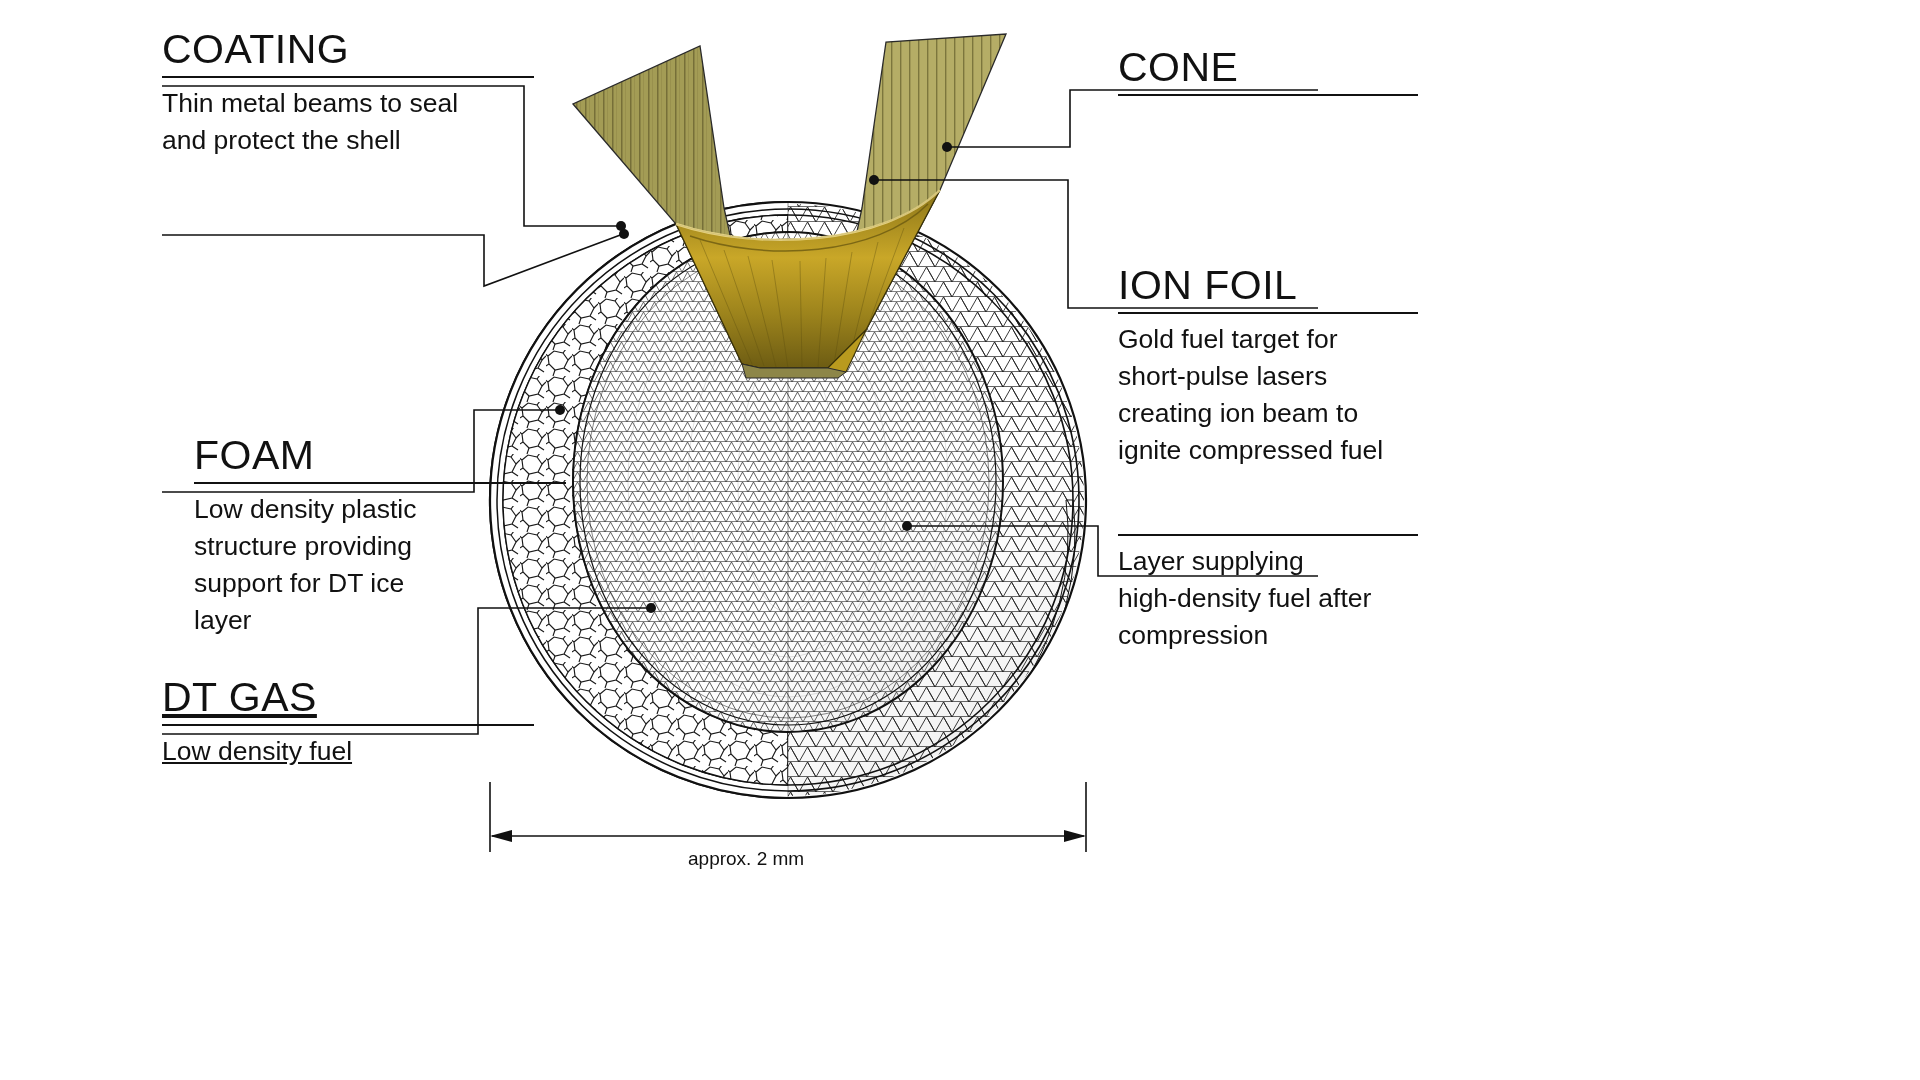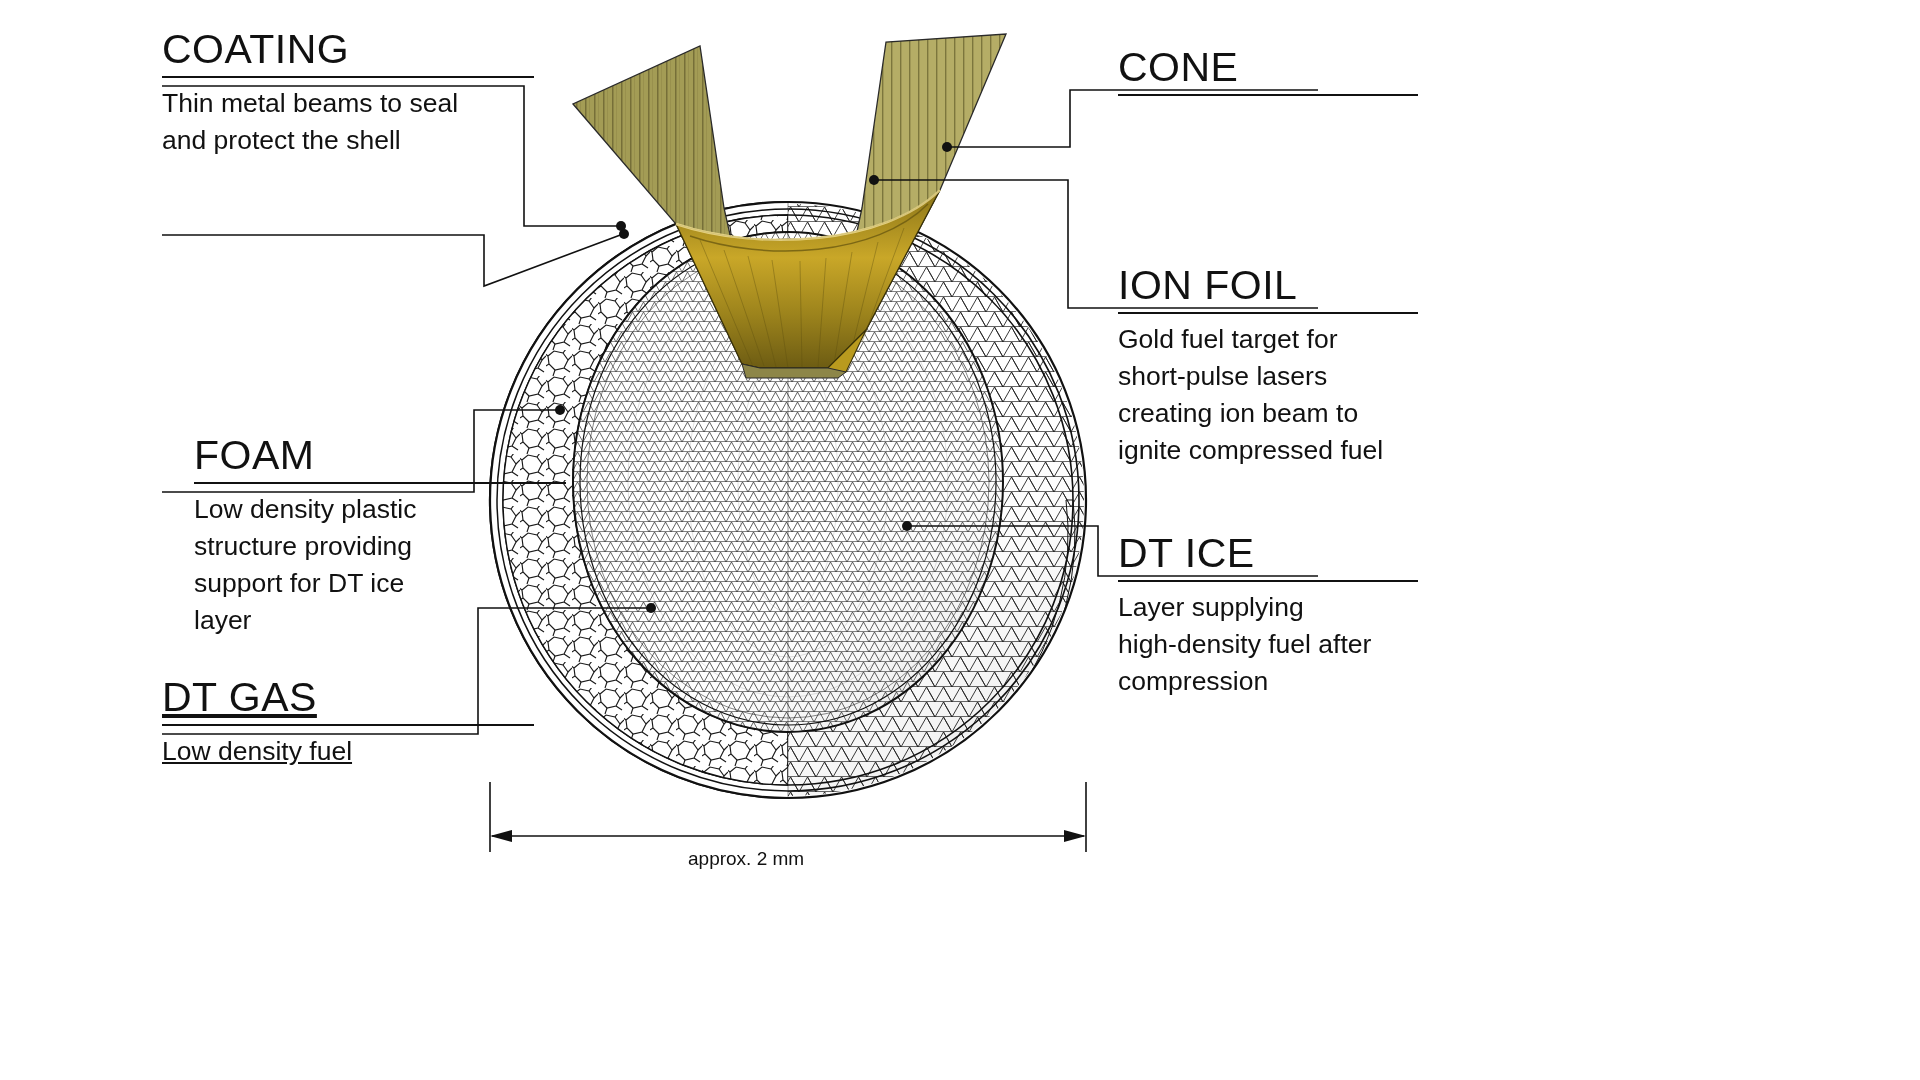--- a/index.html
+++ b/index.html
@@ -249,21 +249,20 @@
 <div class="callout" style="left:1118px;top:250px;width:300px;">
   <div class="c-head">ION FOIL</div>
   <div class="c-rule"></div>
   <div class="c-body">Gold fuel target for
 short-pulse lasers
 creating ion beam to
 ignite compressed fuel</div>
 </div>
 
 <div class="callout" style="left:1118px;top:518px;width:300px;">
-  <div class="c-head">DT ICE</div>
   <div class="c-rule"></div>
   <div class="c-body">Layer supplying
 high-density fuel after
 compression</div>
 </div>
 
 <div class="dimlabel" style="left:688px;top:836px;">approx. 2 mm</div>
 
 </div>
 

